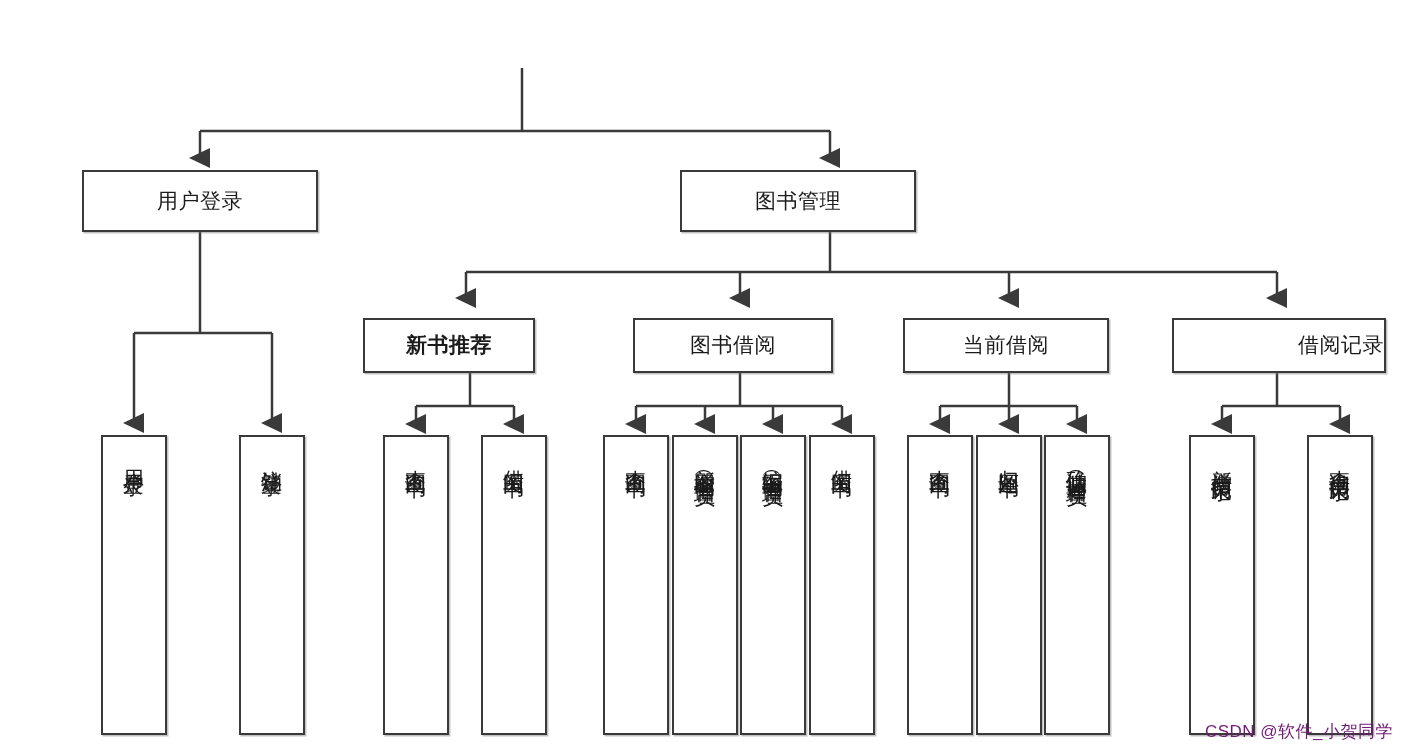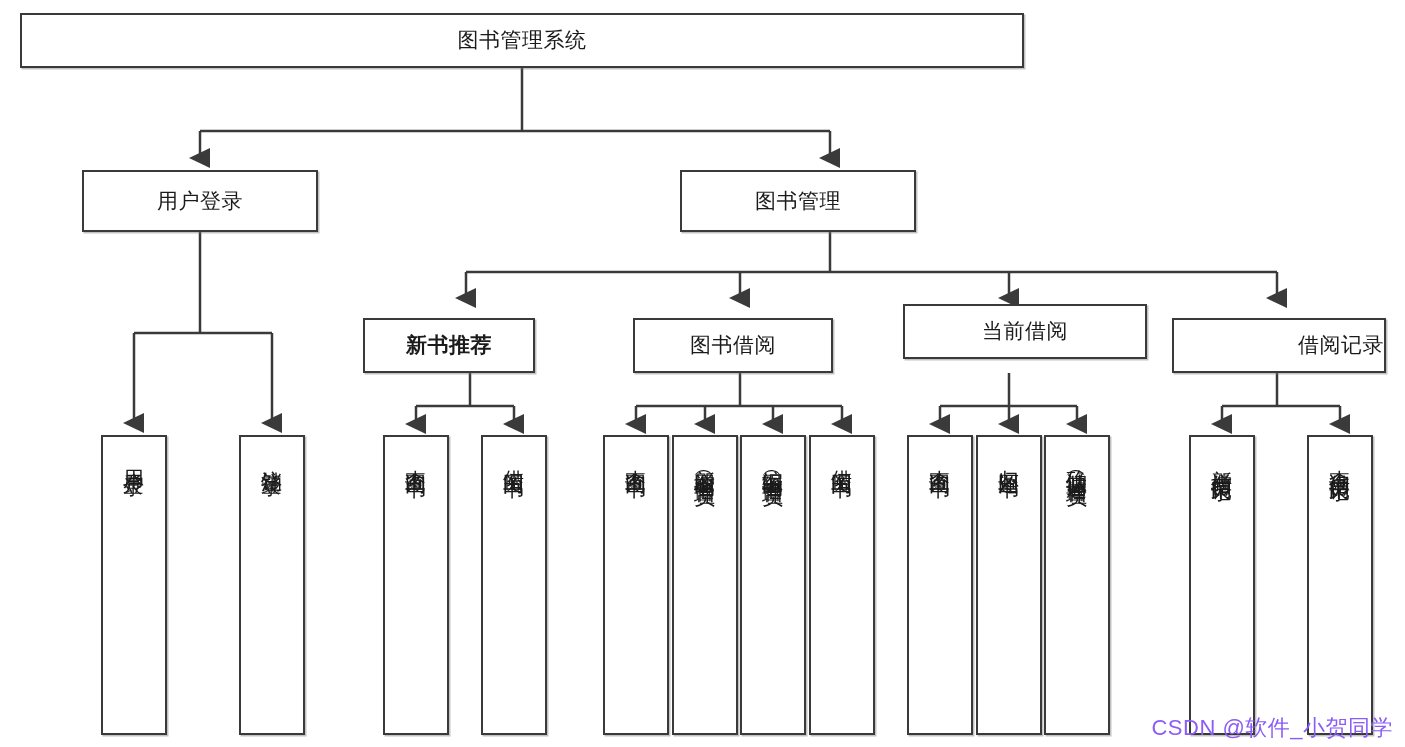--- a/index.html
+++ b/index.html
@@ -33,22 +33,22 @@
     writing-mode:vertical-rl;
     text-orientation:upright;
     font-size:21px;
     letter-spacing:2.5px;
     line-height:1;
     white-space:nowrap;
   }
   .watermark{
     position:absolute;
     right:12px;bottom:4px;
-    font-size:22px;
-    color:#8b5cf6;
+    font-size:17px;
+    color:#701a75;
     letter-spacing:.5px;
     user-select:none;
     white-space:nowrap;
   }
 </style>
 </head>
 <body>
 
 <div id="diagram-root">
 
@@ -95,38 +95,35 @@
       <path d="M1009,406 L1009,424" marker-end="url(#arrow)"></path>
       <path d="M1077,406 L1077,424" marker-end="url(#arrow)"></path>
 
       <path d="M1277,373 L1277,406"></path>
       <path d="M1222,406 L1340,406"></path>
       <path d="M1222,406 L1222,424" marker-end="url(#arrow)"></path>
       <path d="M1340,406 L1340,424" marker-end="url(#arrow)"></path>
     </g>
   </svg>
 
-  <div class="node horiz" style="left:20px;top:13px;width:1004px;height:55px;">
-    <span class="label">图书管理系统</span>
-  </div>
 
   <div class="node horiz" style="left:82px;top:170px;width:236px;height:62px;">
     <span class="label">用户登录</span>
   </div>
   <div class="node horiz" style="left:680px;top:170px;width:236px;height:62px;">
     <span class="label">图书管理</span>
   </div>
 
   <div class="node horiz" style="left:363px;top:318px;width:172px;height:55px;font-weight:bold;">
     <span class="label">新书推荐</span>
   </div>
   <div class="node horiz" style="left:633px;top:318px;width:200px;height:55px;">
     <span class="label">图书借阅</span>
   </div>
-  <div class="node horiz" style="left:903px;top:304px;width:244px;height:55px;font-family:Liberation Serif, serif;">
+  <div class="node horiz" style="left:903px;top:318px;width:206px;height:55px;font-family:Liberation Serif, serif;">
     <span class="label">当前借阅</span>
   </div>
   <div class="node horiz" style="left:1172px;top:318px;width:214px;height:55px;justify-content:flex-end;">
     <span class="label">借阅记录</span>
   </div>
 
   <div class="node vert" style="left:101px;top:435px;width:66px;height:300px;">
     <span class="label">用户登录</span>
   </div>
   <div class="node vert" style="left:239px;top:435px;width:66px;height:300px;">

